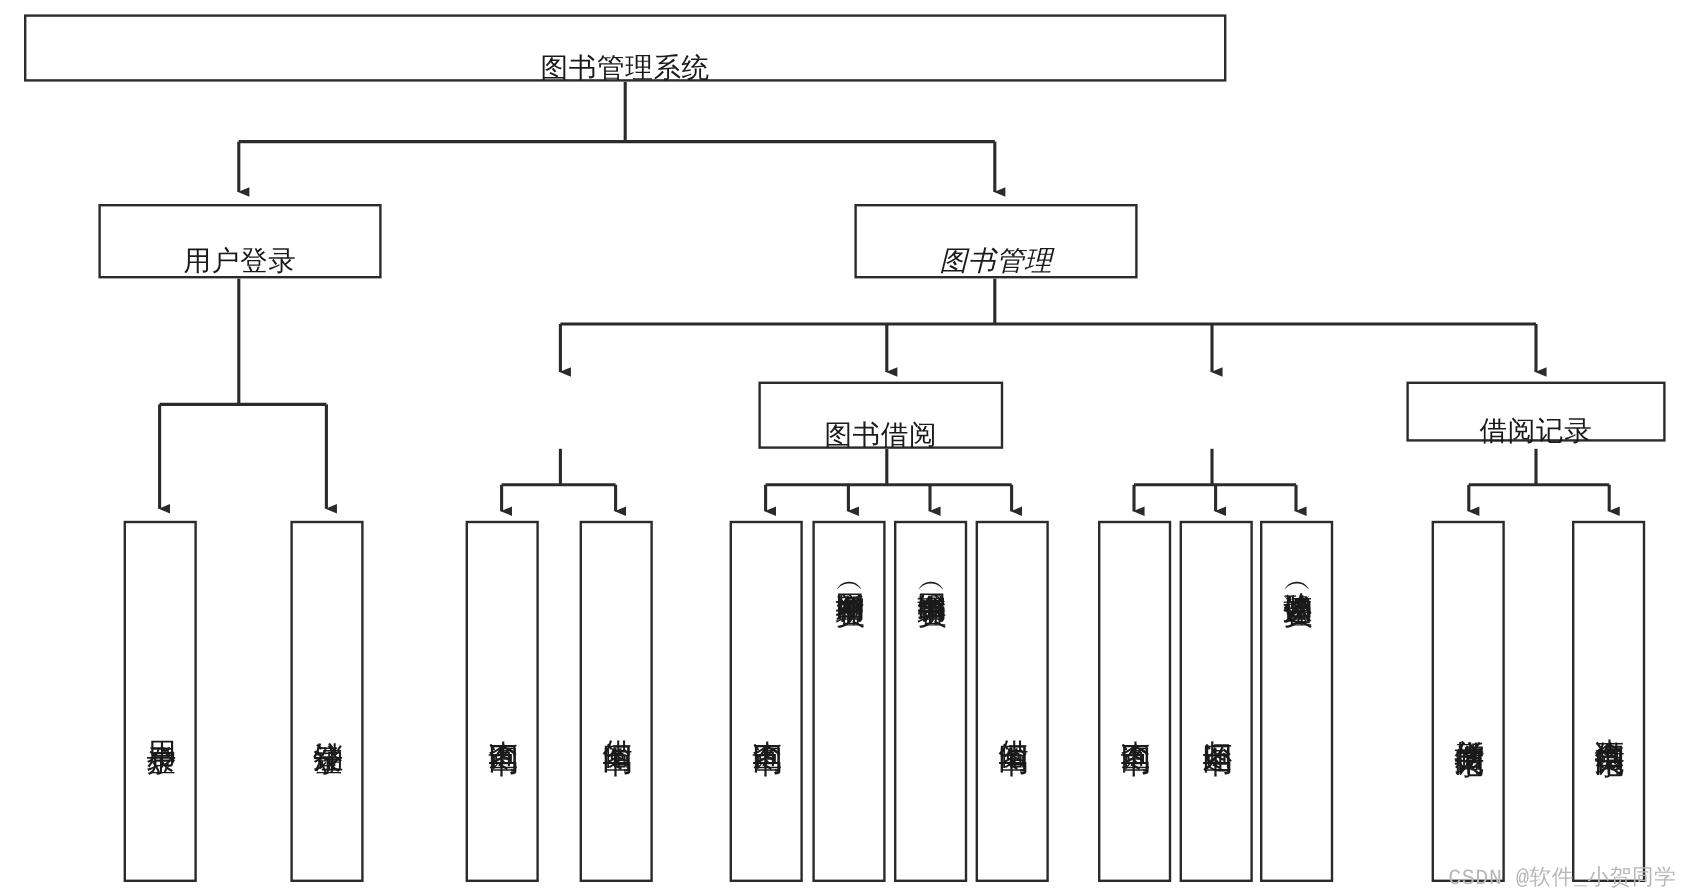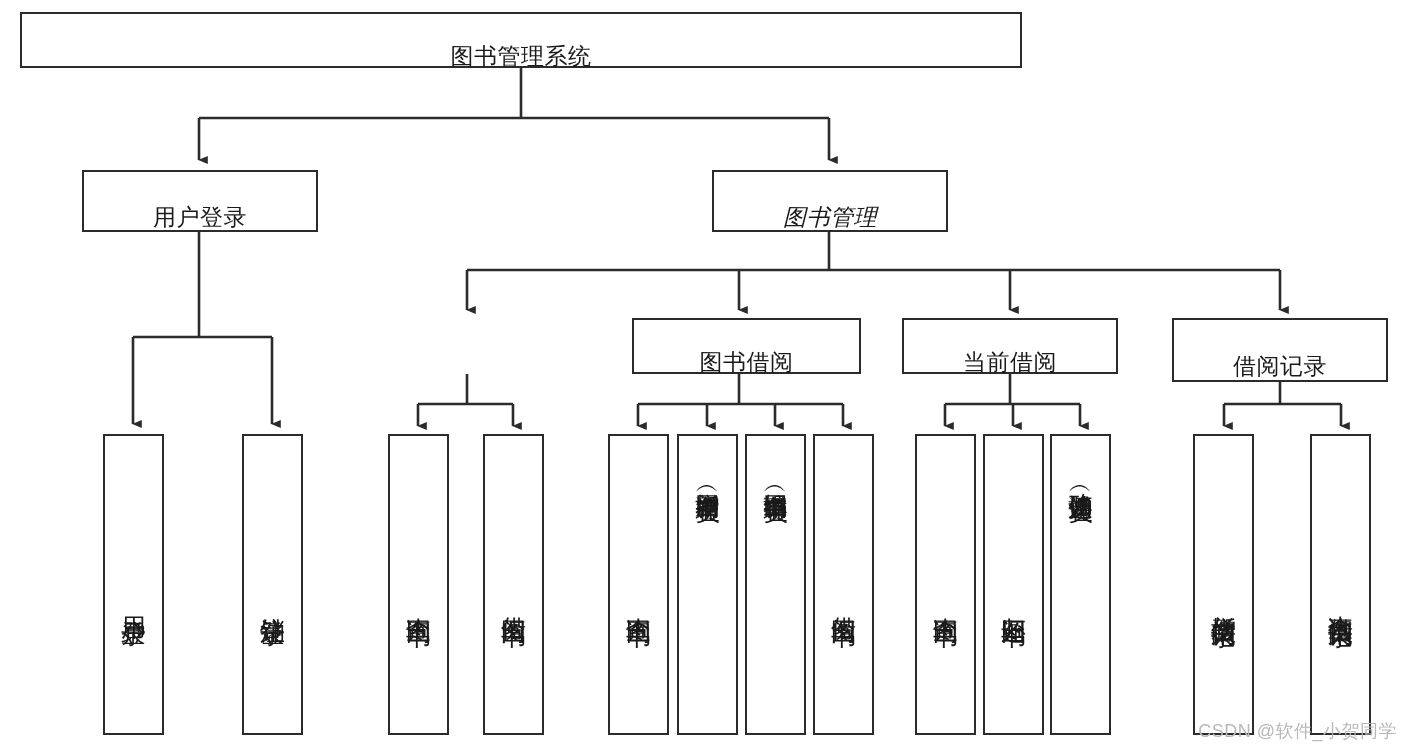--- a/index.html
+++ b/index.html
@@ -67,20 +67,21 @@
     padding-top: 0;
   }
   #watermark {
     position: absolute;
     right: 8px;
     bottom: 4px;
     font-size: 18px;
     color: #b8b8b8;
     letter-spacing: 0.5px;
     white-space: nowrap;
+    font-family: Liberation Mono, monospace;
   }
 </style>
 </head>
 <body>
 
 <div id="canvas">
 
   <svg id="edges" viewBox="0 0 1405 747" xmlns="http://www.w3.org/2000/svg">
     <defs>
       <marker id="arw" viewBox="0 0 10 12" refX="5" refY="11" markerWidth="8" markerHeight="10" orient="auto-start-reverse" markerUnits="userSpaceOnUse">
@@ -138,29 +139,26 @@
 
   <div class="node horiz" style="left:82px; top:170px; width:236px; height:62px;">
     <span class="lbl">用户登录</span>
   </div>
 
   <div class="node horiz" style="left:712px; top:170px; width:236px; height:62px;font-style:italic;">
     <span class="lbl">图书管理</span>
   </div>
 
 
-  <div class="node horiz" style="left:632px; top:318px; width:229px; height:56px;">
+  <div class="node horiz" style="left:632px; top:318px; width:204px; height:56px;">
     <span class="lbl">图书借阅</span>
   </div>
 
-  <div class="node horiz" style="left:902px; top:318px; width:216px; height:56px;">
-    <span class="lbl">当前借阅</span>
-  </div>
-
-  <div class="node horiz" style="left:1172px; top:318px; width:216px; height:64px;">
+
+  <div class="node horiz" style="left:1172px; top:318px; width:216px; height:50px;">
     <span class="lbl">借阅记录</span>
   </div>
 
   <div class="node vert mid-text" style="left:103px; top:434px; width:61px; height:301px;">
     <span class="lbl">用户登录</span>
   </div>
 
   <div class="node vert mid-text" style="left:242px; top:434px; width:61px; height:301px;">
     <span class="lbl">注销登录</span>
   </div>

